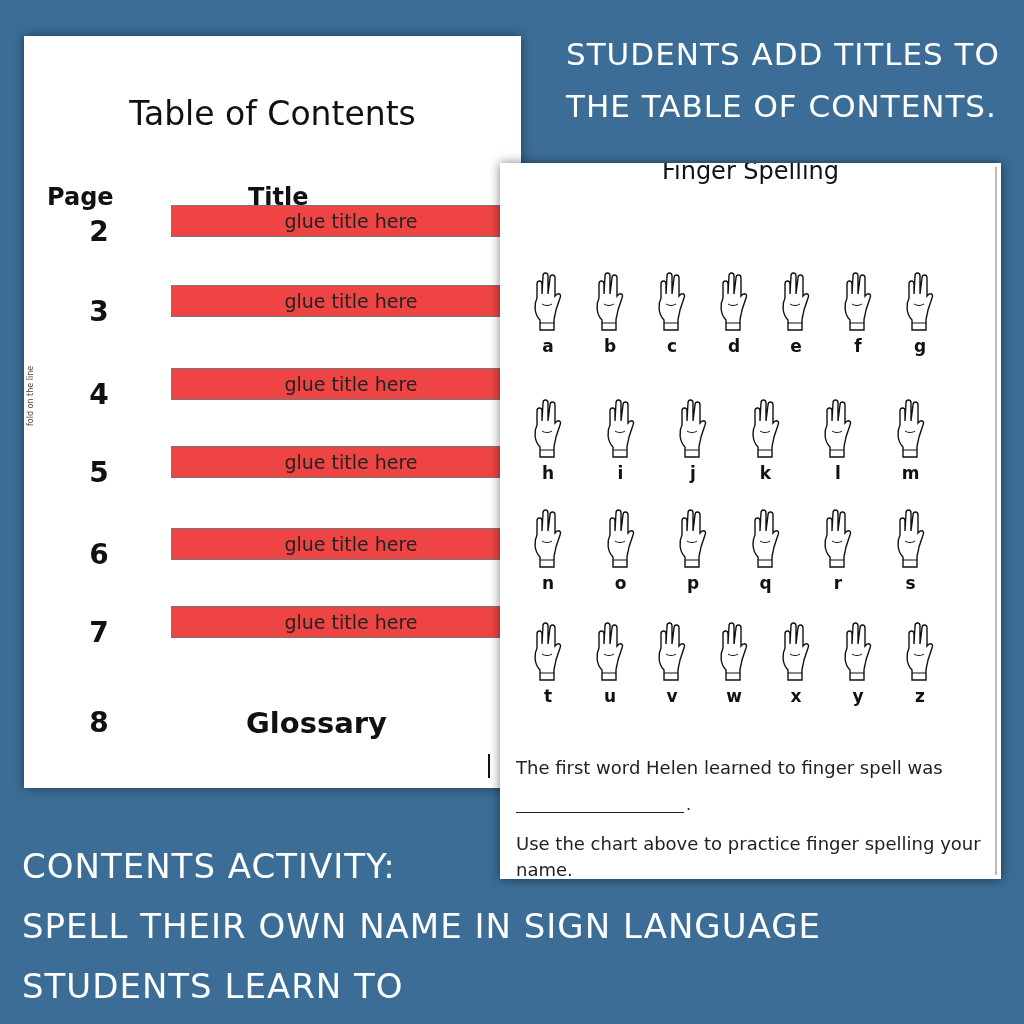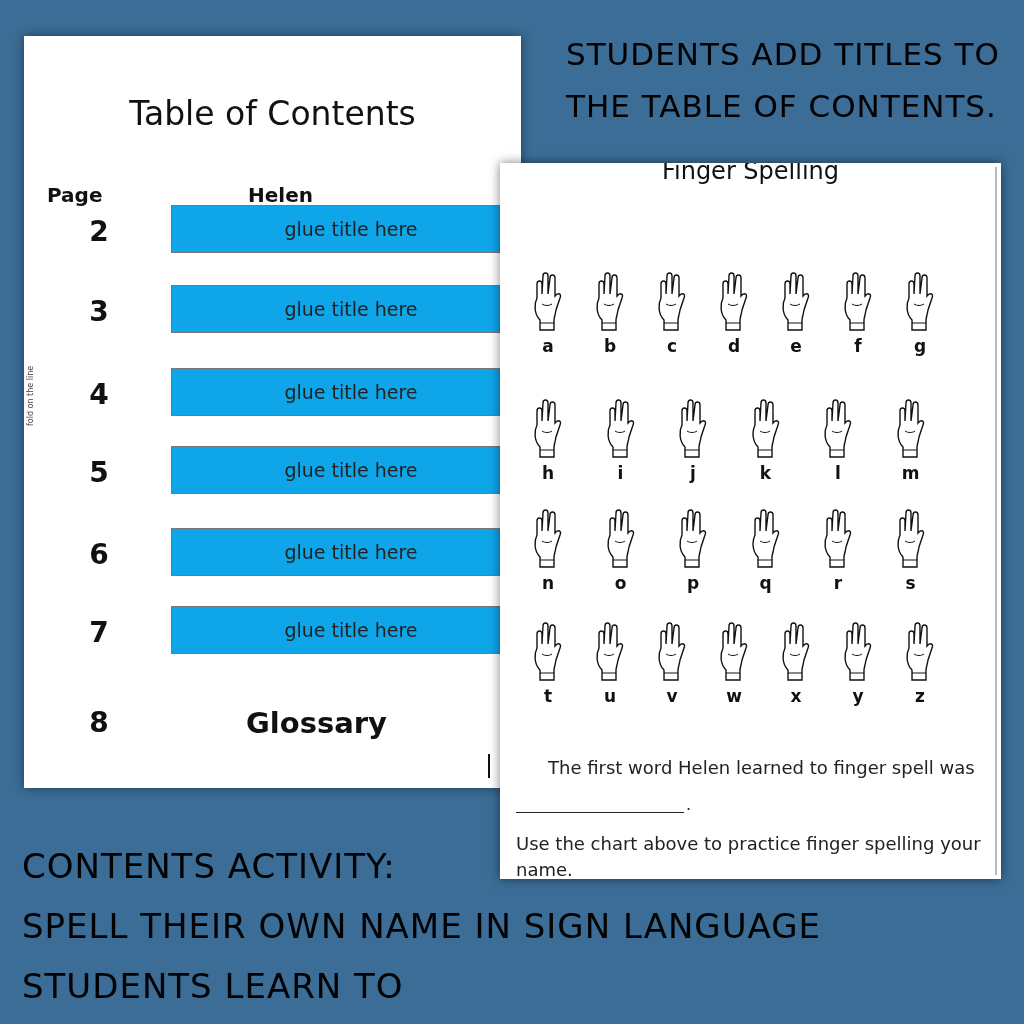--- a/index.html
+++ b/index.html
@@ -2,49 +2,49 @@
 <html><head>
 <meta charset="utf-8">
 <style>
   html, body { margin: 0; padding: 0; }
   body {
     width: 1024px; height: 1024px; overflow: hidden; position: relative;
     background: #3b6d96;
     font-family: "DejaVu Sans", sans-serif;
   }
   .caption {
-    position: absolute; color: #000000; font-family: "DejaVu Sans", sans-serif;
+    position: absolute; color: #ffffff; font-family: "DejaVu Sans", sans-serif;
     letter-spacing: 1px; white-space: nowrap;
   }
   #cap-top { left: 566px; top: 28px; font-size: 31px; line-height: 52px; font-weight: normal; }
   #cap-bottom { left: 22px; top: 836px; font-size: 34px; line-height: 60px; font-weight: normal; }
   .cap-line { display: block; }
 
   
   #toc-sheet {
     position: absolute; left: 24px; top: 36px; width: 497px; height: 752px;
     background: #ffffff; box-shadow: 0 0 10px rgba(0,0,0,0.45);
   }
   #toc-title {
     position: absolute; left: 0; width: 100%; top: 58px; text-align: center;
     font-family: "DejaVu Sans", sans-serif; font-weight: normal; font-size: 33px; color: #111;
   }
   .col-head {
-    position: absolute; top: 147px; font-weight: bold; font-size: 20px; color: #111;
+    position: absolute; top: 147px; font-weight: bold; font-size: 24px; color: #111;
   }
   #col-page { left: 23px; }
   #col-title { left: 224px; }
   .toc-row { position: absolute; left: 0; width: 100%; height: 52px; }
   .toc-num {
     position: absolute; left: 60px; width: 30px; top: 10px; text-align: center;
     font-weight: bold; font-size: 28px; color: #111;
   }
   .toc-box {
-    position: absolute; left: 147px; top: 0; width: 360px; height: 48px;
-    border: 1px solid #777; box-sizing: border-box; background: #0ea5e9;
+    position: absolute; left: 147px; top: 0; width: 360px; height: 32px;
+    border: 1px solid #777; box-sizing: border-box; background: #ef4444;
     display: flex; align-items: center; justify-content: center;
     font-size: 19px; color: #222;
   }
   #glossary-row .toc-num { top: 8px; }
   #glossary-label {
     position: absolute; left: 222px; top: 8px; font-weight: bold; font-size: 29px; color: #111;
   }
   #side-note {
     position: absolute; left: -1px; top: 305px; transform: rotate(-90deg);
     transform-origin: left top; font-size: 8px; color: #444; white-space: nowrap;
@@ -70,37 +70,37 @@
   }
   .sign-row { position: absolute; left: 18px; width: 470px; height: 100px; }
   .sign {
     position: absolute; width: 60px; height: 100px; top: 0;
   }
   .sign svg { position: absolute; left: 10px; top: 0; width: 40px; height: 64px; }
   .sign-letter {
     position: absolute; left: 0; width: 60px; text-align: center; top: 68px;
     font-weight: bold; font-size: 17px; color: #111;
   }
-  #q1 { position: absolute; left: 16px; top: 594px; font-size: 18px; color: #222; white-space: nowrap; margin-left: 32px; }
+  #q1 { position: absolute; left: 16px; top: 594px; font-size: 18px; color: #222; white-space: nowrap; }
   #blank { position: absolute; left: 16px; top: 631px; width: 168px; border-bottom: 1.5px solid #222; height: 18px; }
   #blank-dot { position: absolute; left: 186px; top: 632px; font-size: 16px; color: #222; }
   #q2 { position: absolute; left: 16px; top: 668px; width: 470px; font-size: 18px; line-height: 26px; color: #222; }
 </style>
 </head>
 <body>
 
 <div id="cap-top" class="caption">
   <span class="cap-line">STUDENTS ADD TITLES TO</span>
   <span class="cap-line">THE TABLE OF CONTENTS.</span>
 </div>
 
 <div id="toc-sheet">
   <div id="toc-title">Table of Contents</div>
   <div id="col-page" class="col-head">Page</div>
-  <div id="col-title" class="col-head">Helen</div>
+  <div id="col-title" class="col-head">Title</div>
 
   <div class="toc-row" style="top:169px">
     <div class="toc-num">2</div>
     <div class="toc-box">glue title here</div>
   </div>
   <div class="toc-row" style="top:249px">
     <div class="toc-num">3</div>
     <div class="toc-box">glue title here</div>
   </div>
   <div class="toc-row" style="top:332px">

